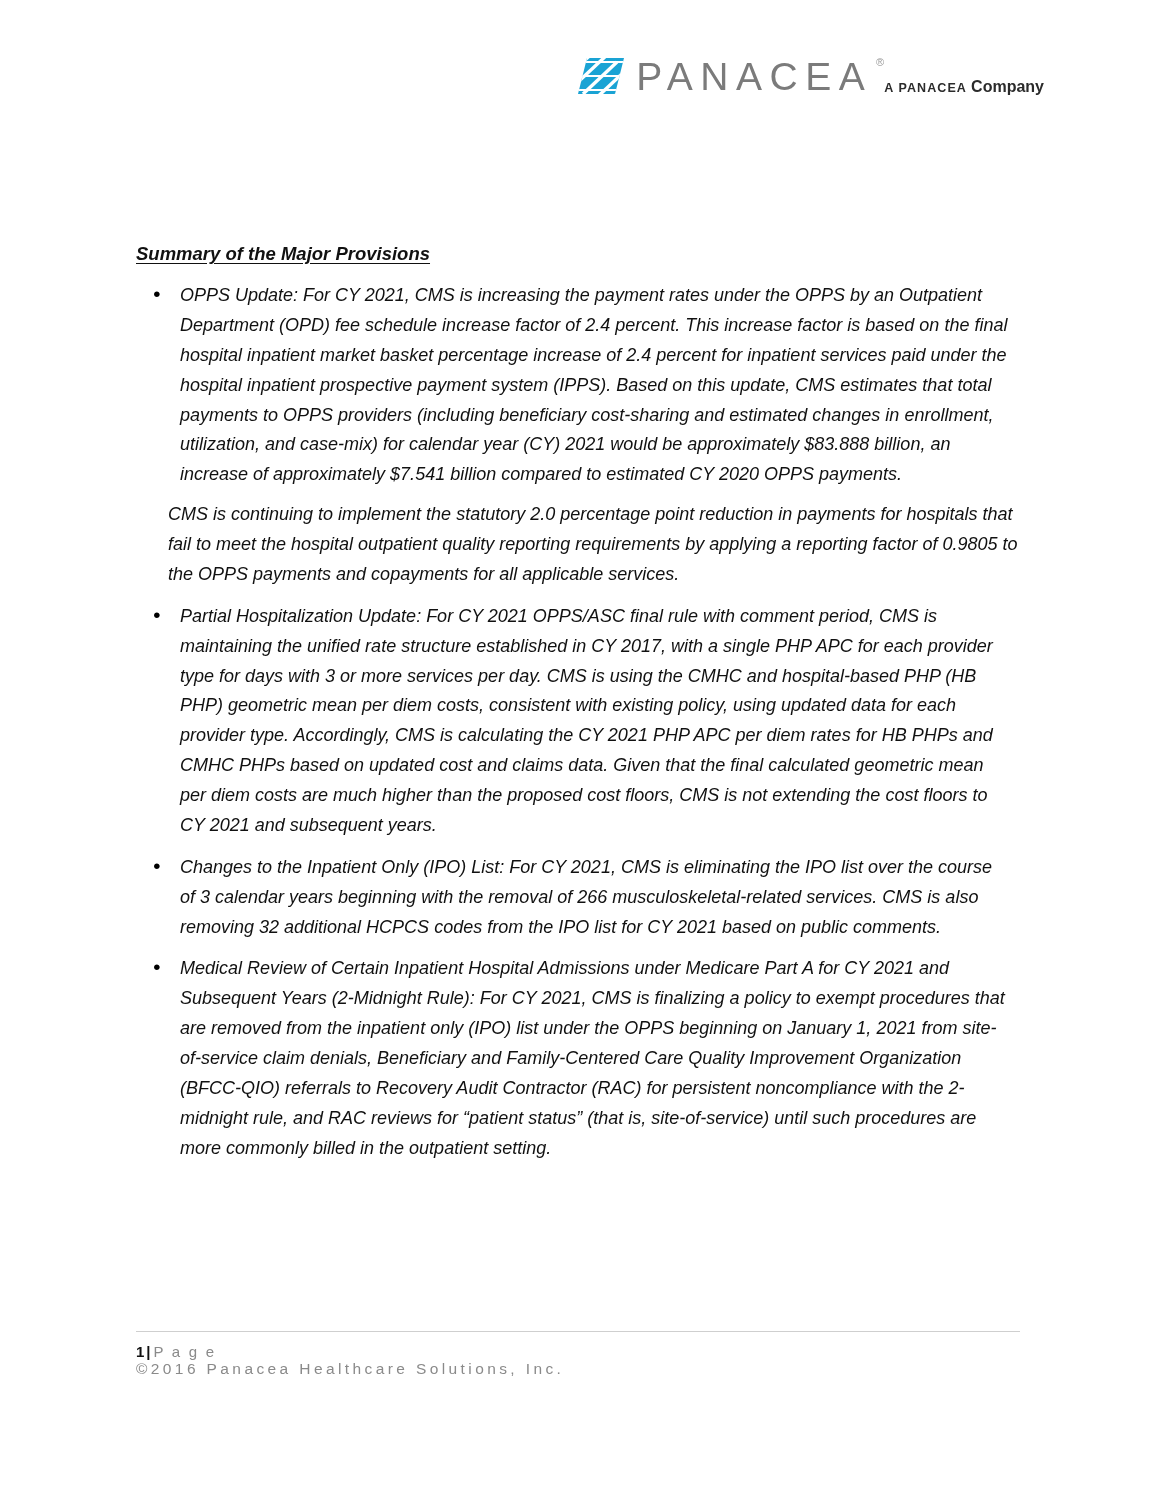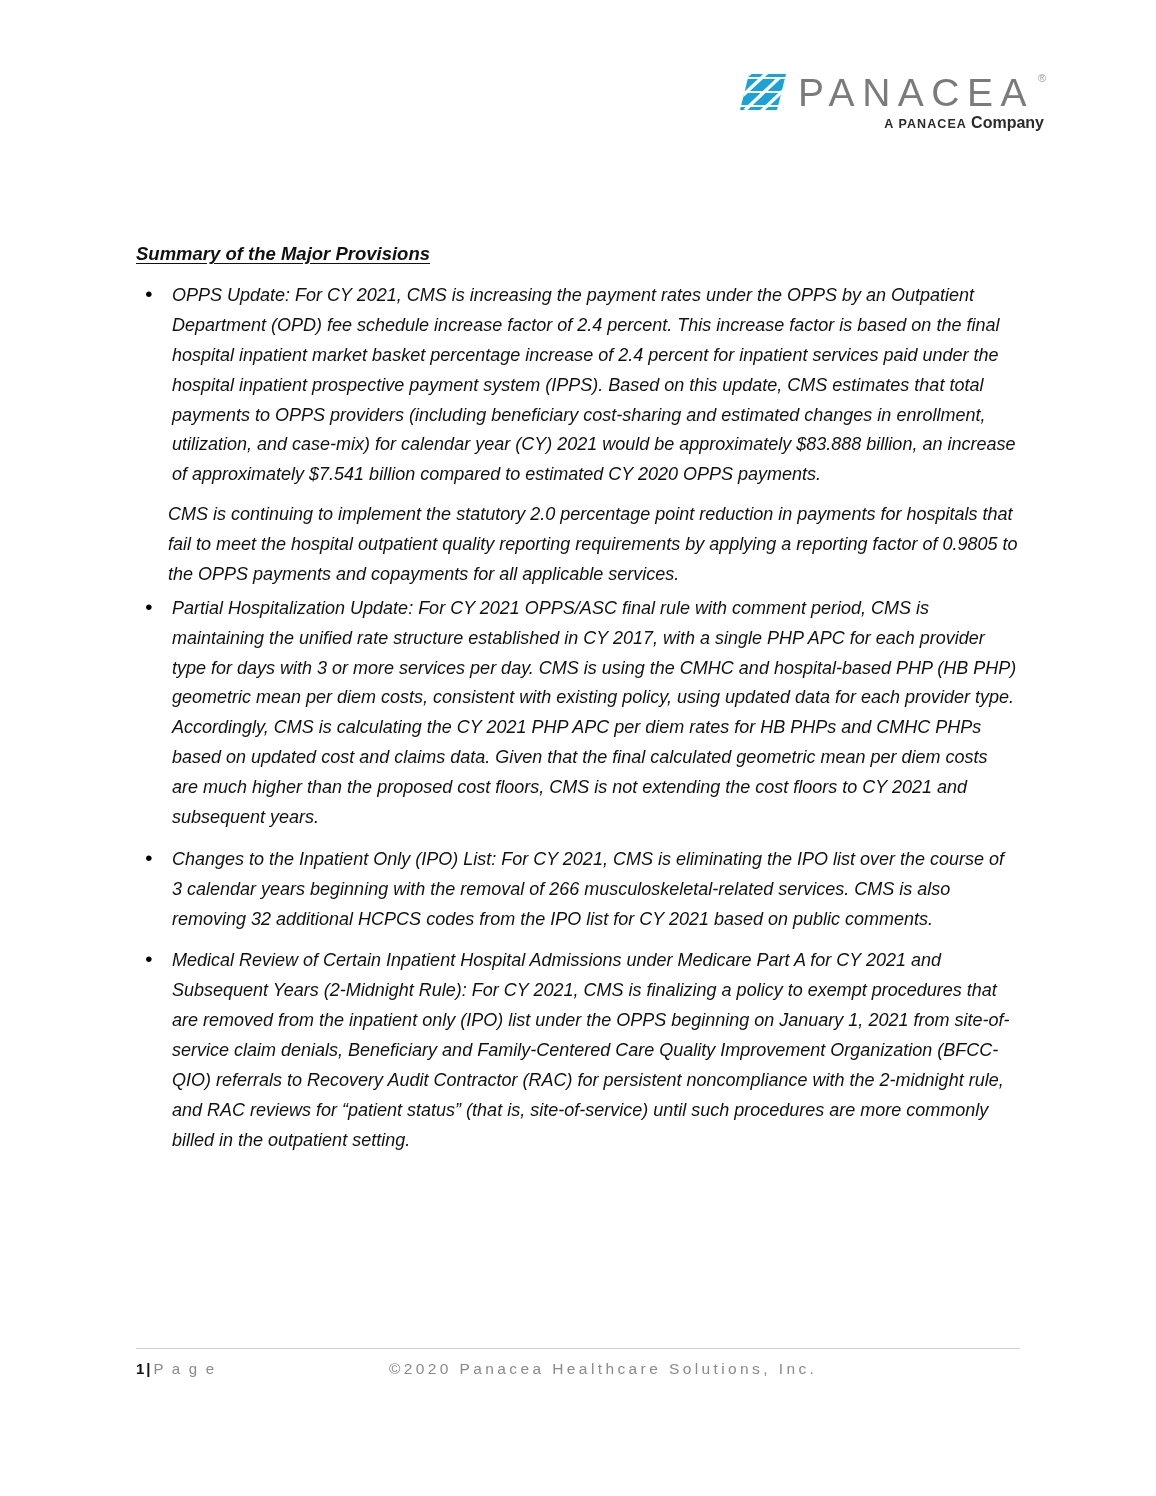--- a/index.html
+++ b/index.html
@@ -16,24 +16,24 @@
     width: 1156px;
     height: 1496px;
     background: #ffffff;
     box-sizing: border-box;
     overflow: hidden;
   }
 
   
   .logo-block {
     position: absolute;
-    top: 72px;
+    top: 56px;
     right: 110px;
     display: flex;
-    flex-direction: column;
+    flex-direction: row;
     align-items: flex-end;
   }
   .logo-row {
     display: flex;
     align-items: center;
     gap: 12px;
   }
   .logo-mark {
     width: 46px;
     height: 40px;
@@ -93,21 +93,21 @@
   .section-heading {
     font-size: 18.5px;
     font-weight: bold;
     text-decoration: underline;
     text-underline-offset: 3px;
     color: #111111;
     margin: 0 0 16px 0;
   }
   ul.bullets {
     list-style: none;
-    margin: 4px;
+    margin: 12px;
     padding: 0;
   }
   li.bullet {
     position: relative;
     padding-left: 32px;
     margin-bottom: 12px;
   }
   li.bullet::before {
     content: "\2022";
     position: absolute;
@@ -134,20 +134,21 @@
   
   .footer {
     position: absolute;
     left: 136px;
     right: 136px;
     bottom: 118px;
     border-top: 1px solid #cfcfcf;
     padding-top: 11px;
     display: flex;
     align-items: baseline;
+    flex-direction: column;
   }
   .footer-page {
     font-size: 15px;
     color: #8a8a8a;
     letter-spacing: 2.2px;
     white-space: nowrap;
   }
   .footer-page .pg-num {
     color: #111111;
     font-weight: bold;
@@ -225,16 +226,16 @@
         <p class="para">Changes to the Inpatient Only (IPO) List: For CY 2021, CMS is eliminating the IPO list over the course of 3 calendar years beginning with the removal of 266 musculoskeletal-related services. CMS is also removing 32 additional HCPCS codes from the IPO list for CY 2021 based on public comments.</p>
       </li>
       <li class="bullet">
         <p class="para">Medical Review of Certain Inpatient Hospital Admissions under Medicare Part A for CY 2021 and Subsequent Years (2-Midnight Rule): For CY 2021, CMS is finalizing a policy to exempt procedures that are removed from the inpatient only (IPO) list under the OPPS beginning on January 1, 2021 from site-of-service claim denials, Beneficiary and Family-Centered Care Quality Improvement Organization (BFCC-QIO) referrals to Recovery Audit Contractor (RAC) for persistent noncompliance with the 2-midnight rule, and RAC reviews for “patient status” (that is, site-of-service) until such procedures are more commonly billed in the outpatient setting.</p>
       </li>
     </ul>
   </div>
 
   <div class="footer">
     <div class="footer-page"><span class="pg-num">1</span><span class="pg-sep">|</span><span>P a g e</span></div>
-    <div class="footer-copy">©2020 Panacea Healthcare Solutions, Inc.</div>
+    <div class="footer-copy">©2016 Panacea Healthcare Solutions, Inc.</div>
   </div>
 
 </div>
 
 </body></html>

